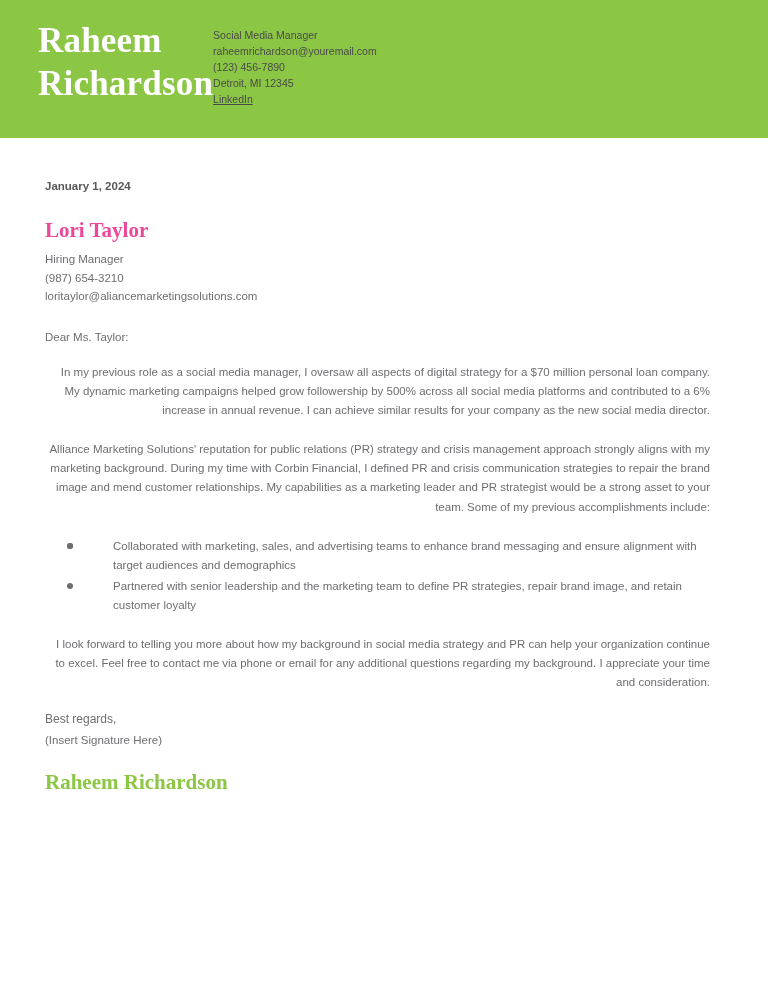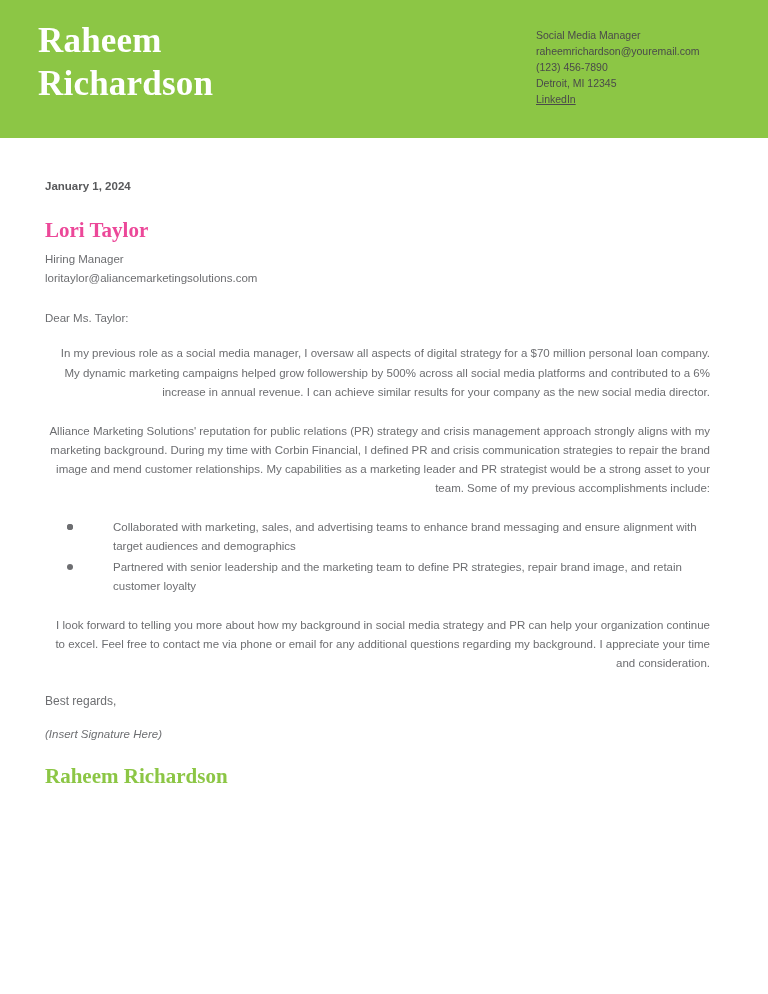--- a/index.html
+++ b/index.html
@@ -24,21 +24,20 @@
   }
 
   
   .banner {
     position: relative;
     width: 100%;
     height: 138px;
     background: #8cc645;
     display: flex;
     align-items: flex-start;
-    justify-content: space-between;
   }
 
   .banner-name {
     margin-left: 38px;
     margin-top: 20px;
     font-family: "Liberation Serif", serif;
     font-weight: bold;
     font-size: 35px;
     line-height: 1.22;
     color: #ffffff;
@@ -135,23 +134,22 @@
     background: #6d6e71;
   }
 
   .closing {
     margin-top: 20px;
     font-size: 12px;
     color: #6d6e71;
   }
 
   .signature-placeholder {
-    margin-top: 20px;
-    font-size: 11.5px;
-    font-style: italic;
+    margin-top: 8px;
+    font-size: 11.5px;
     color: #6d6e71;
   }
 
   .signature-name {
     margin-top: 24px;
     font-family: "Liberation Serif", serif;
     font-weight: bold;
     font-size: 21px;
     color: #8cc645;
   }
@@ -179,20 +177,21 @@
   </div>
 
   <div class="letter">
 
     <div class="date">January 1, 2024</div>
 
     <div class="recipient-name">Lori Taylor</div>
 
     <div class="recipient-lines">
       <div>Hiring Manager</div>
+      <div>(987) 654-3210</div>
       <div>loritaylor@aliancemarketingsolutions.com</div>
     </div>
 
     <div class="salutation">Dear Ms. Taylor:</div>
 
     <p class="para">In my previous role as a social media manager, I oversaw all aspects of digital strategy for a $70 million personal loan company. My dynamic marketing campaigns helped grow followership by 500% across all social media platforms and contributed to a 6% increase in annual revenue. I can achieve similar results for your company as the new social media director.</p>
 
     <p class="para">Alliance Marketing Solutions' reputation for public relations (PR) strategy and crisis management approach strongly aligns with my marketing background. During my time with Corbin Financial, I defined PR and crisis communication strategies to repair the brand image and mend customer relationships. My capabilities as a marketing leader and PR strategist would be a strong asset to your team. Some of my previous accomplishments include:</p>
 
     <ul class="bullets">

